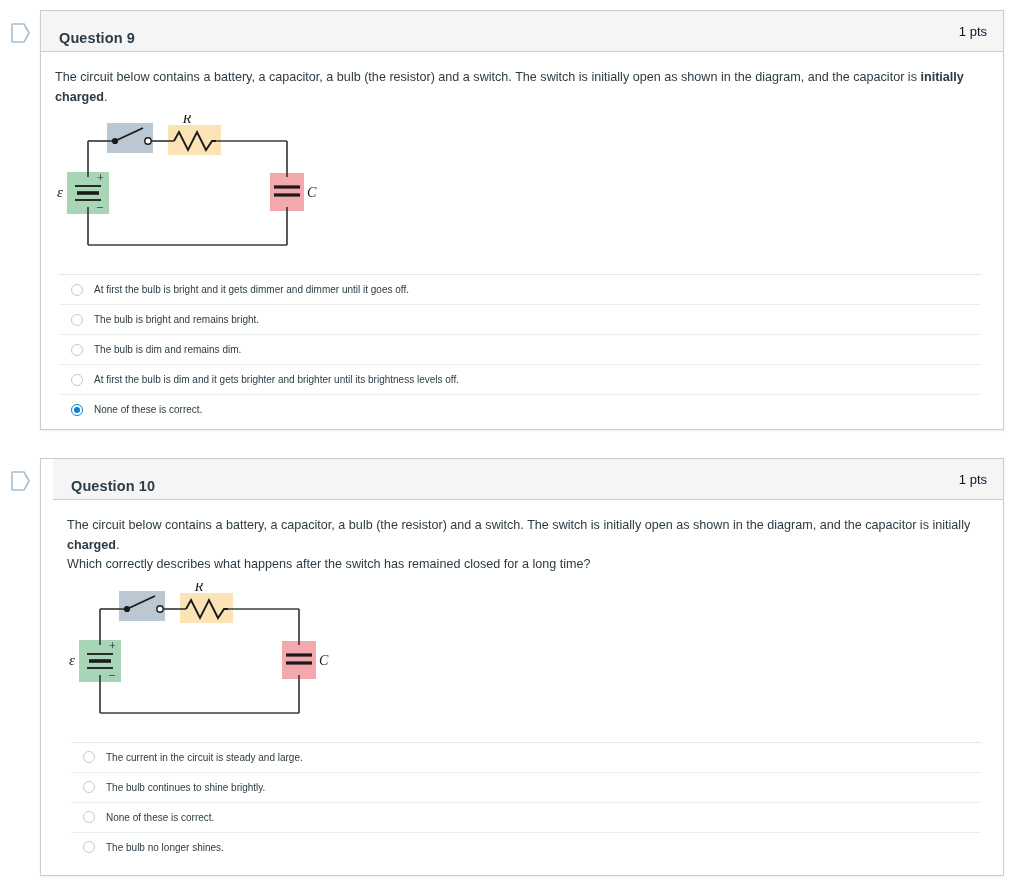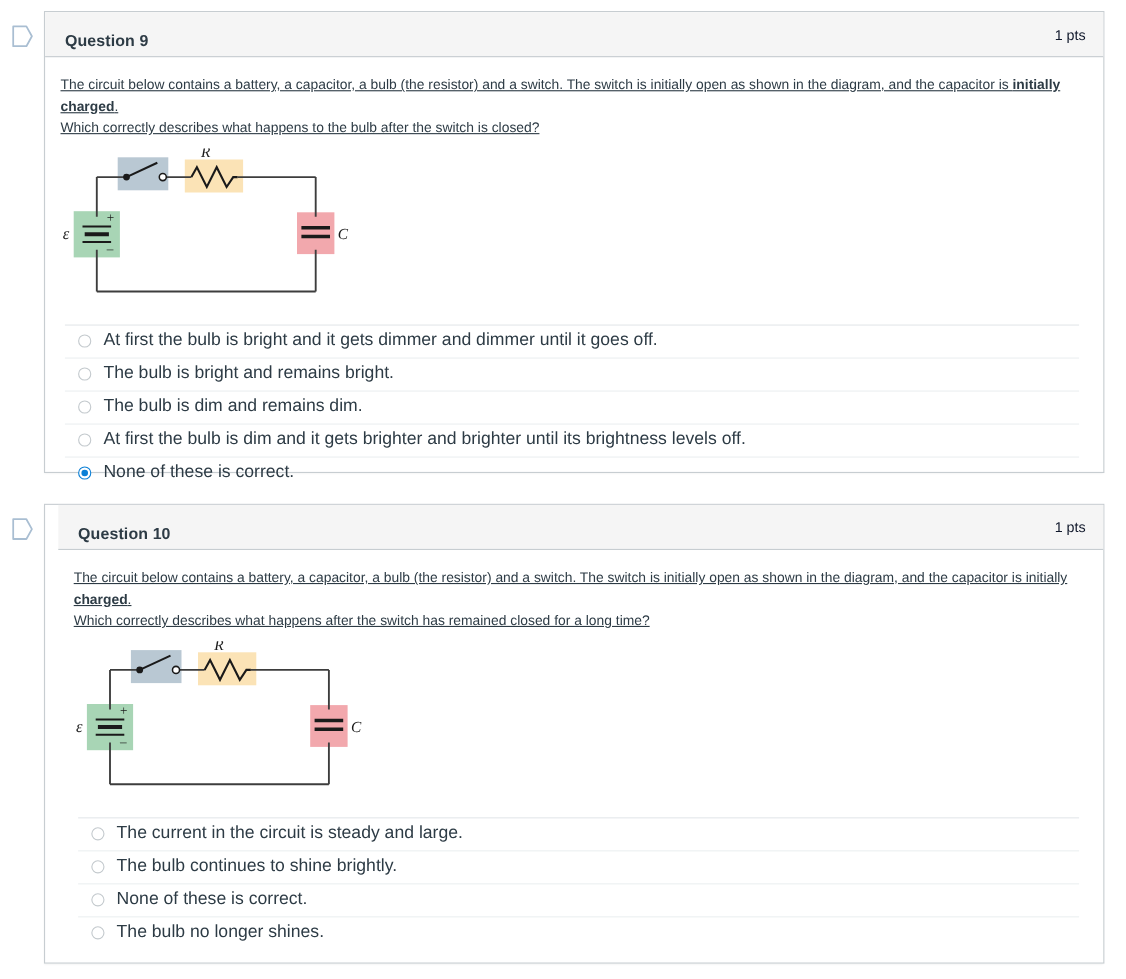--- a/index.html
+++ b/index.html
@@ -62,21 +62,20 @@
 
   .q-body {
     padding: 16px 18px 0 14px;
   }
   .q-text {
     font-size: 12.6px;
     line-height: 1.55;
     color: #2d3b45;
     max-width: 920px;
     padding-left: 0px;
-    text-decoration: underline;
   }
   .q-text b { font-weight: bold; }
 
   
   .circuit-wrap {
     margin-top: 8px;
     margin-left: 2px;
   }
 
   
@@ -111,21 +110,21 @@
   .radio.on::after {
     content: "";
     position: absolute;
     left: 50%; top: 50%;
     width: 6px; height: 6px;
     margin-left: -3px; margin-top: -3px;
     border-radius: 50%;
     background: #0a7fd6;
   }
   .answer-label {
-    font-size: 16px;
+    font-size: 10px;
     color: #2d3b45;
     line-height: 1.3;
   }
 </style>
 </head>
 <body>
 
 <div class="page">
 
   <svg class="flag-icon" id="q9-flag" viewBox="0 0 22 26">
@@ -134,21 +133,20 @@
 
   <div class="question-card" id="q9-card">
     <div class="q-header">
       <span class="q-title">Question 9</span>
       <span class="q-points">1 pts</span>
     </div>
 
     <div class="q-body">
       <div class="q-text">
         <span>The circuit below contains a battery, a capacitor, a bulb (the resistor) and a switch. The switch is initially open as shown in the diagram, and the capacitor is </span><b>initially charged</b><span>.</span><br>
-        <span>Which correctly describes what happens to the bulb after the switch is closed?</span>
       </div>
 
       <div class="circuit-wrap">
         <svg width="280" height="145" viewBox="0 0 280 145">
 
           <rect x="50" y="8" width="46" height="30" fill="#b9c8d3"></rect>
           <rect x="111" y="10" width="53" height="30" fill="#fbe3b6"></rect>
           <rect x="10" y="57" width="42" height="42" fill="#a8d5b5"></rect>
           <rect x="213" y="58" width="34" height="38" fill="#f2a8ad"></rect>
 

